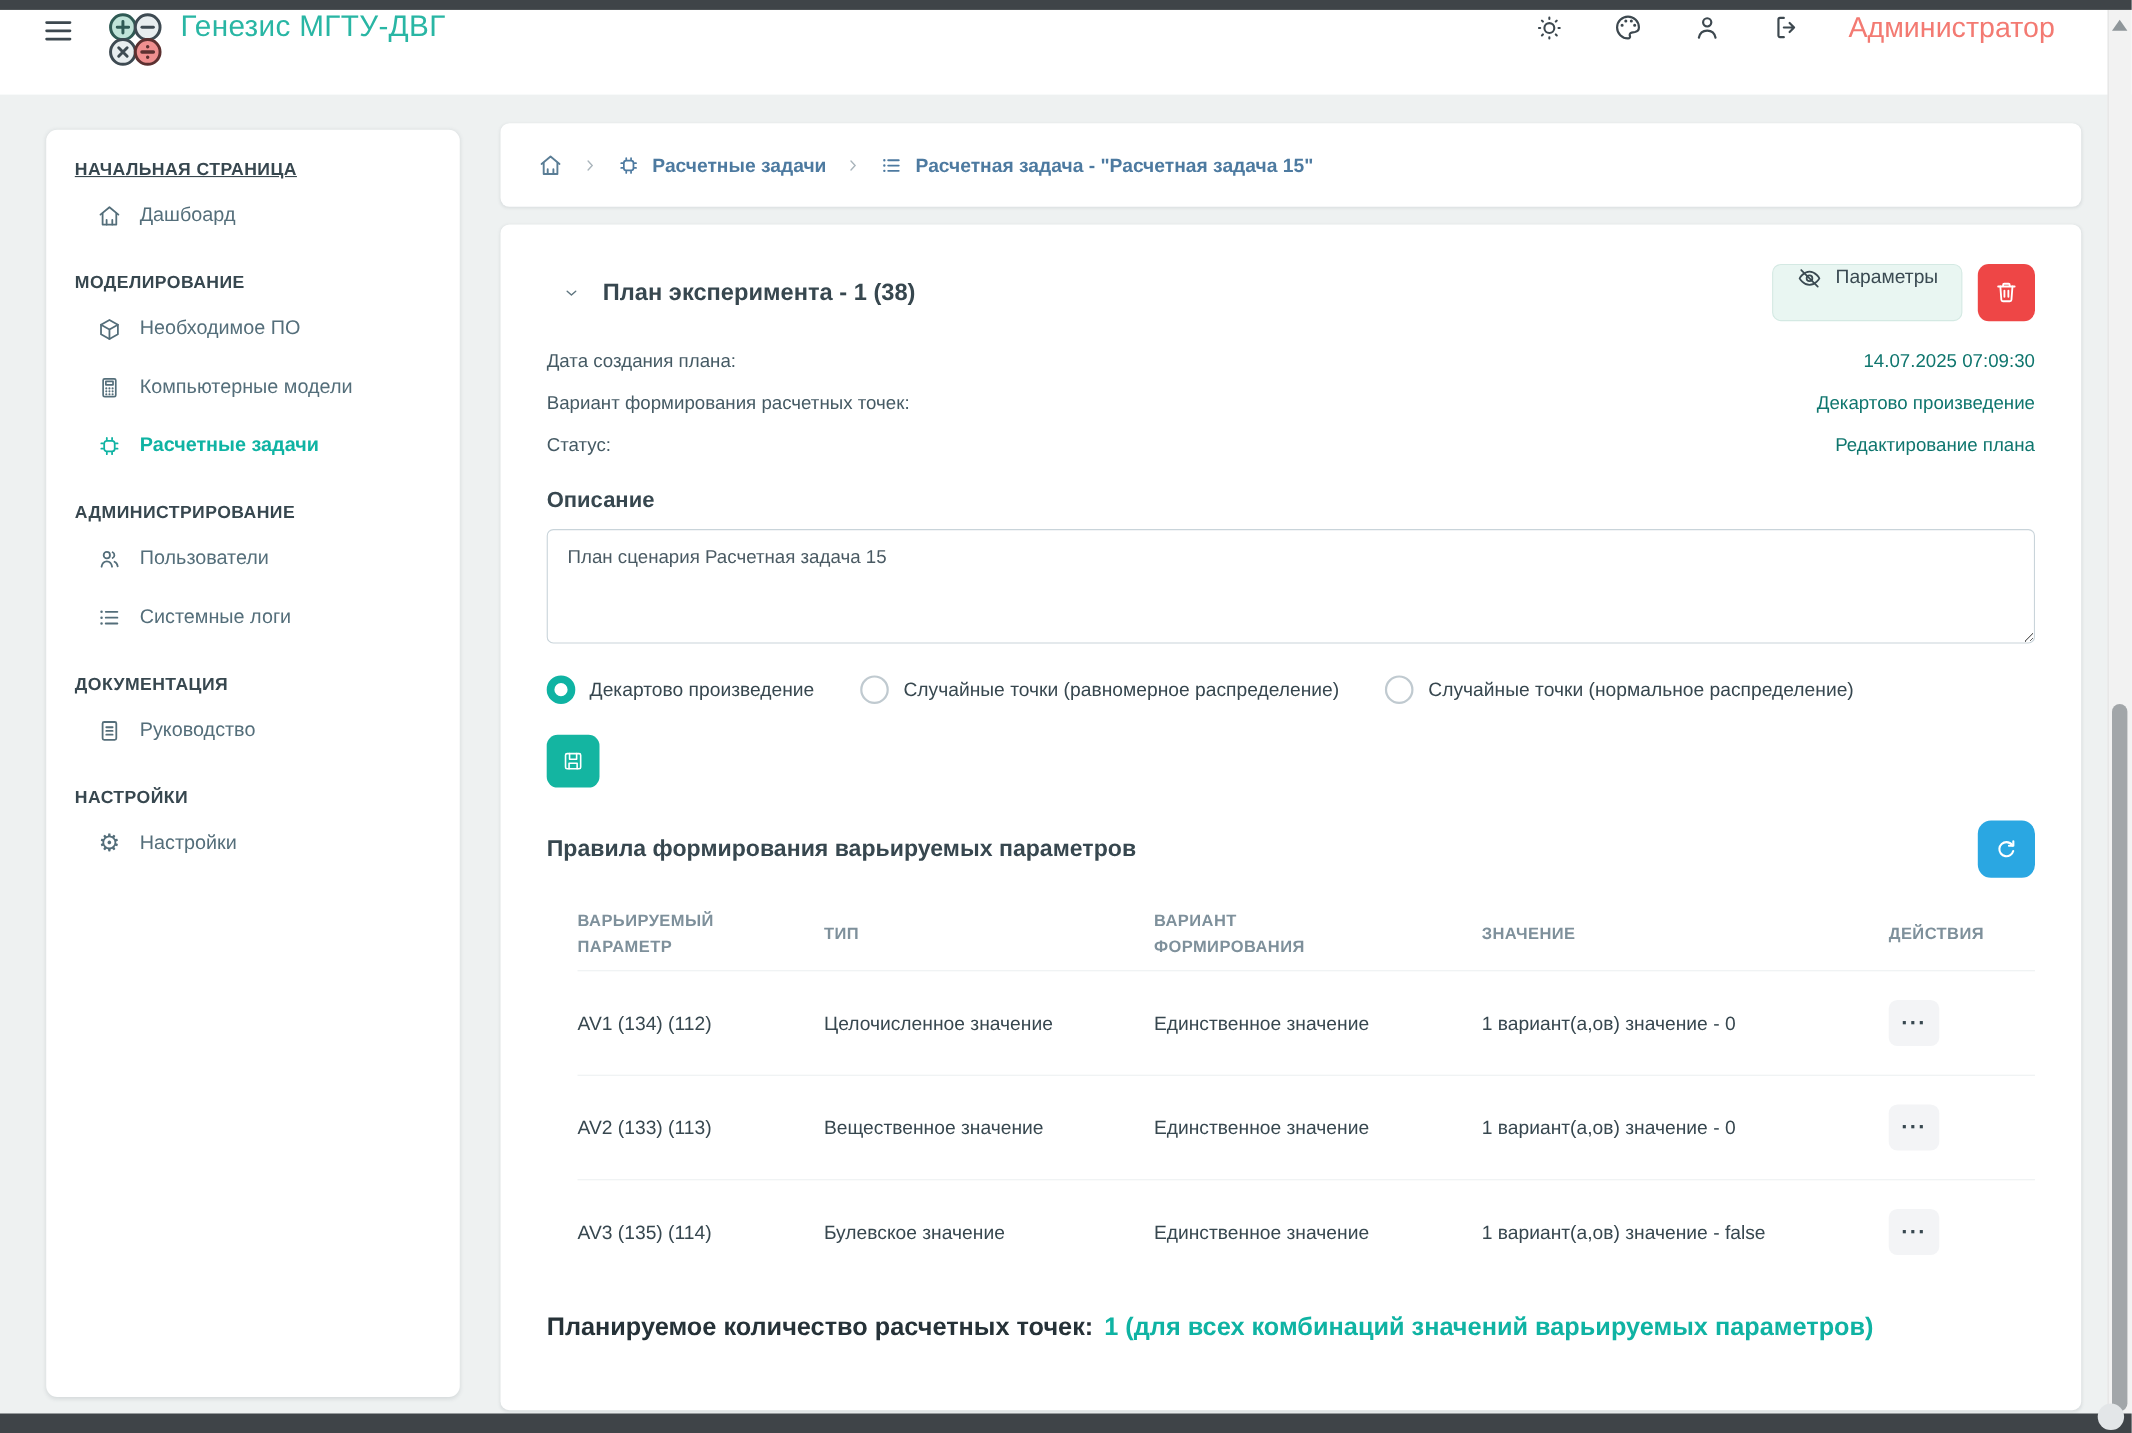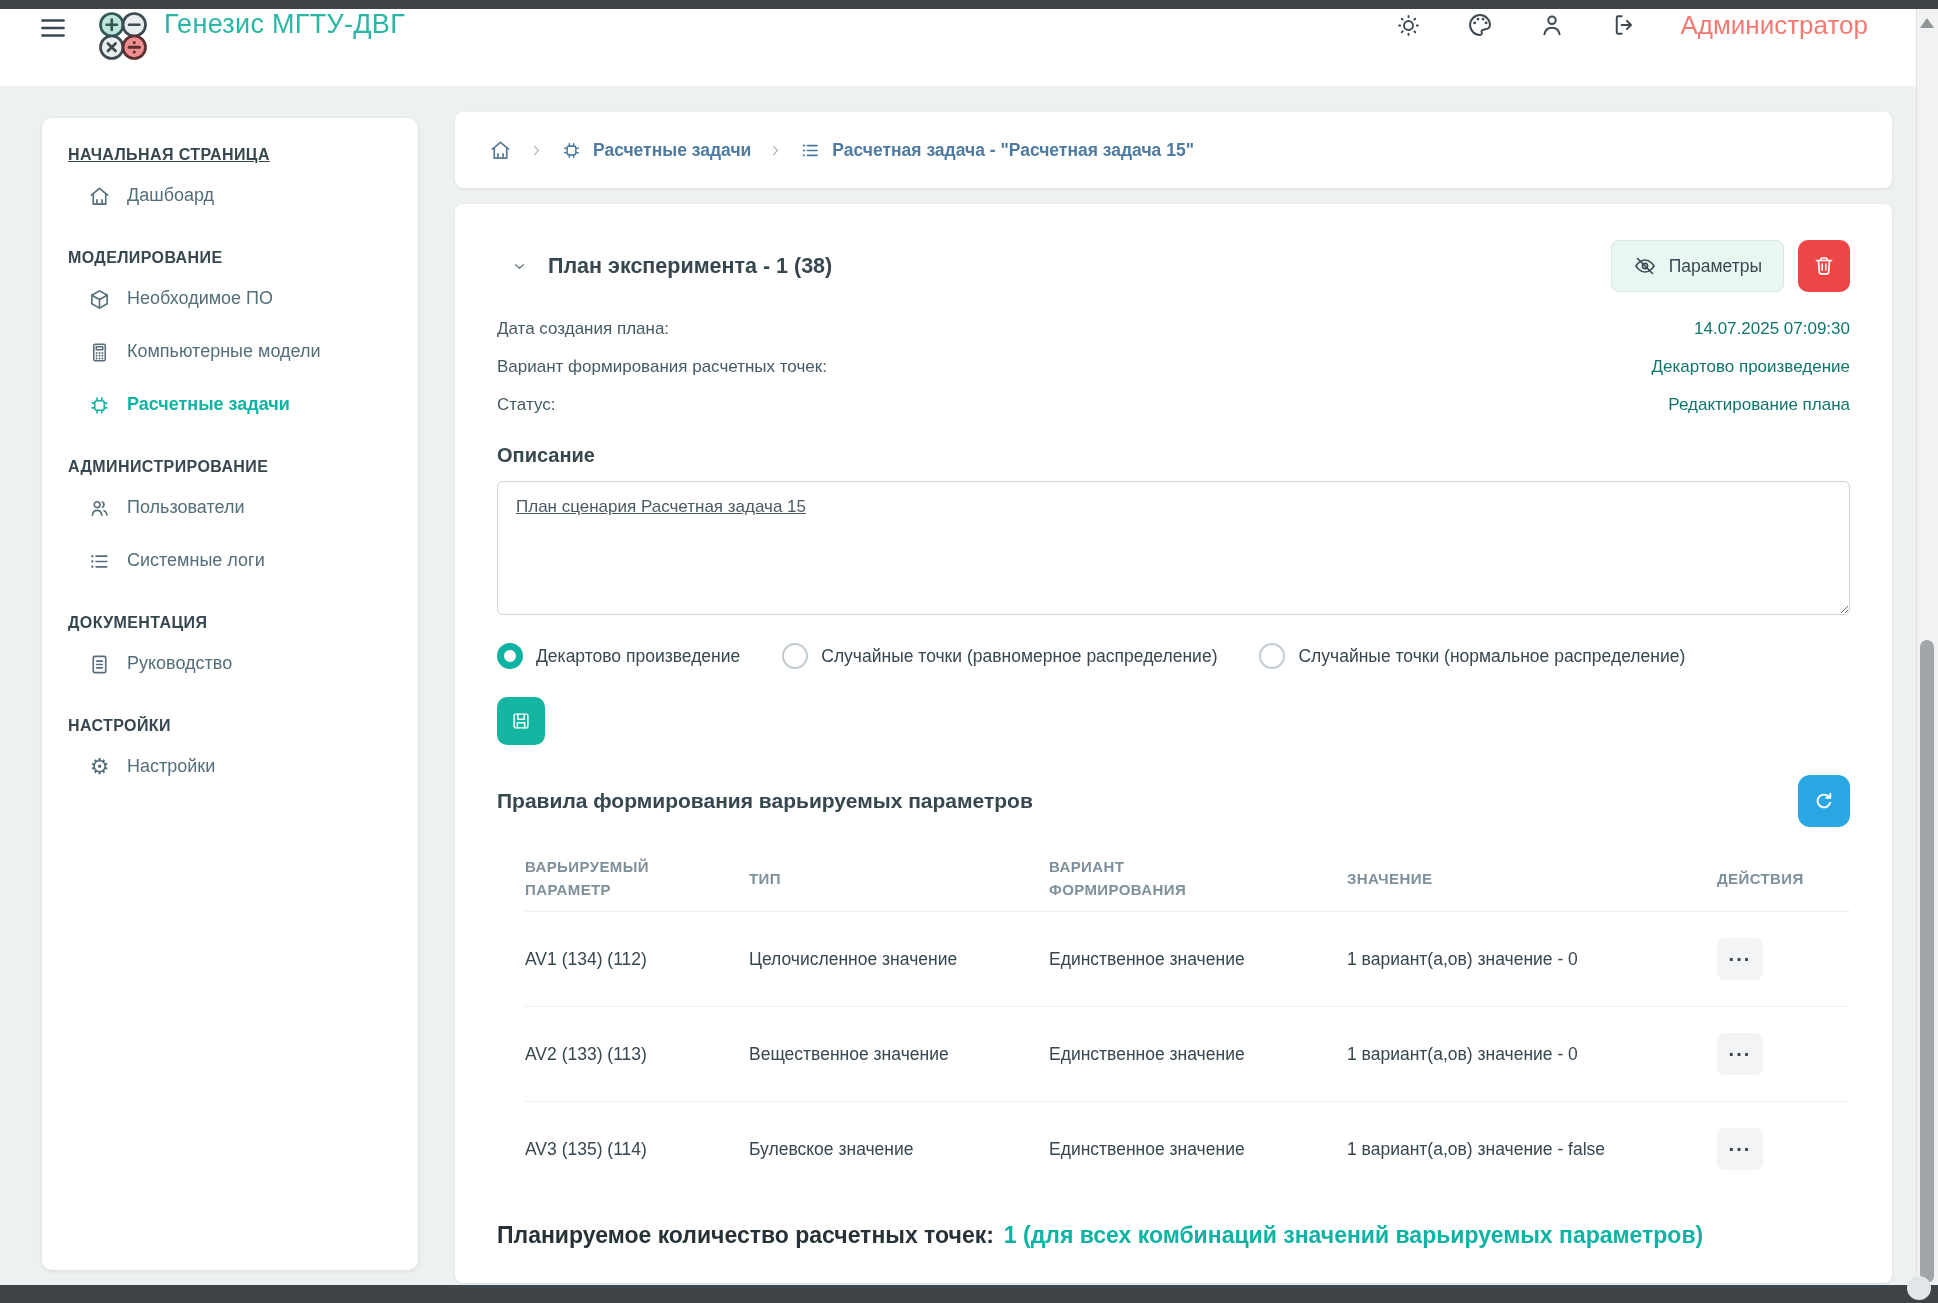--- a/index.html
+++ b/index.html
@@ -46,32 +46,32 @@
   .crumb-home{color:#5a7d95;cursor:pointer;display:flex;}
   .crumb-sep{color:#a9b4bb;display:flex;}
 
   .card{margin-top:16px;background:#fff;border-radius:8px;box-shadow:0 1px 3px rgba(55,71,79,.12);
     padding:36px 42px 34px;box-sizing:border-box;min-height:1078px;}
   .card-head{display:flex;align-items:center;}
   .collapse-btn{background:none;border:none;color:#607680;margin:0 18px 0 12px;padding:2px;}
   .card-title{font-size:21.5px;font-weight:700;color:#37474f;}
   .head-actions{margin-left:auto;display:flex;gap:14px;align-items:center;}
   .btn-params{height:52px;padding:0 21px;border-radius:8px;background:#e9f6f2;border:1px solid #d4e9e3;
-    color:#3a4a52;font-size:17.5px;display:flex;align-items:center;gap:12px;}
+    color:#3a4a52;font-size:17.5px;display:flex;align-items:flex-start;gap:12px;}
   .btn-delete{width:52px;height:52px;border-radius:10px;background:#ee4646;border:none;color:#fff;
     display:flex;align-items:center;justify-content:center;}
 
   .info{margin-top:18px;}
   .info-row{display:flex;justify-content:space-between;align-items:center;padding:9px 0;font-size:17px;}
   .info-label{color:#455a64;}
   .info-value{color:#0f766e;font-weight:400;}
 
   .sec-h{font-size:20px;font-weight:700;color:#37474f;margin-top:20px;}
-  textarea.desc{margin-top:14px;width:100%;height:134px;box-sizing:border-box;border:1px solid #c9d4da;border-radius:6px;
-    padding:15px 18px;font-size:17px;font-family:"Liberation Sans",sans-serif;color:#4a5a63;resize:vertical;background:#fff;text-decoration:underline;}
+  textarea.desc{margin-top:14px;width:100%;height:104px;box-sizing:border-box;border:1px solid #c9d4da;border-radius:6px;
+    padding:15px 18px;font-size:17px;font-family:"Liberation Sans",sans-serif;color:#4a5a63;resize:vertical;background:#fff;}
 
   .radios{display:flex;align-items:center;gap:42px;margin-top:24px;}
   .radio-opt{display:flex;align-items:center;gap:13px;font-size:17.5px;color:#37474f;cursor:pointer;}
   .radio-circle{width:26px;height:26px;border-radius:50%;border:2px solid #c0cad0;box-sizing:border-box;background:#fff;flex:none;}
   .radio-opt.selected .radio-circle{border:7px solid #0fb3a3;}
 
   .btn-save{margin-top:28px;width:48px;height:48px;border-radius:10px;background:#14b5a1;border:none;color:#fff;
     display:flex;align-items:center;justify-content:center;}
 
   .rules-row{display:flex;align-items:center;margin-top:30px;}

